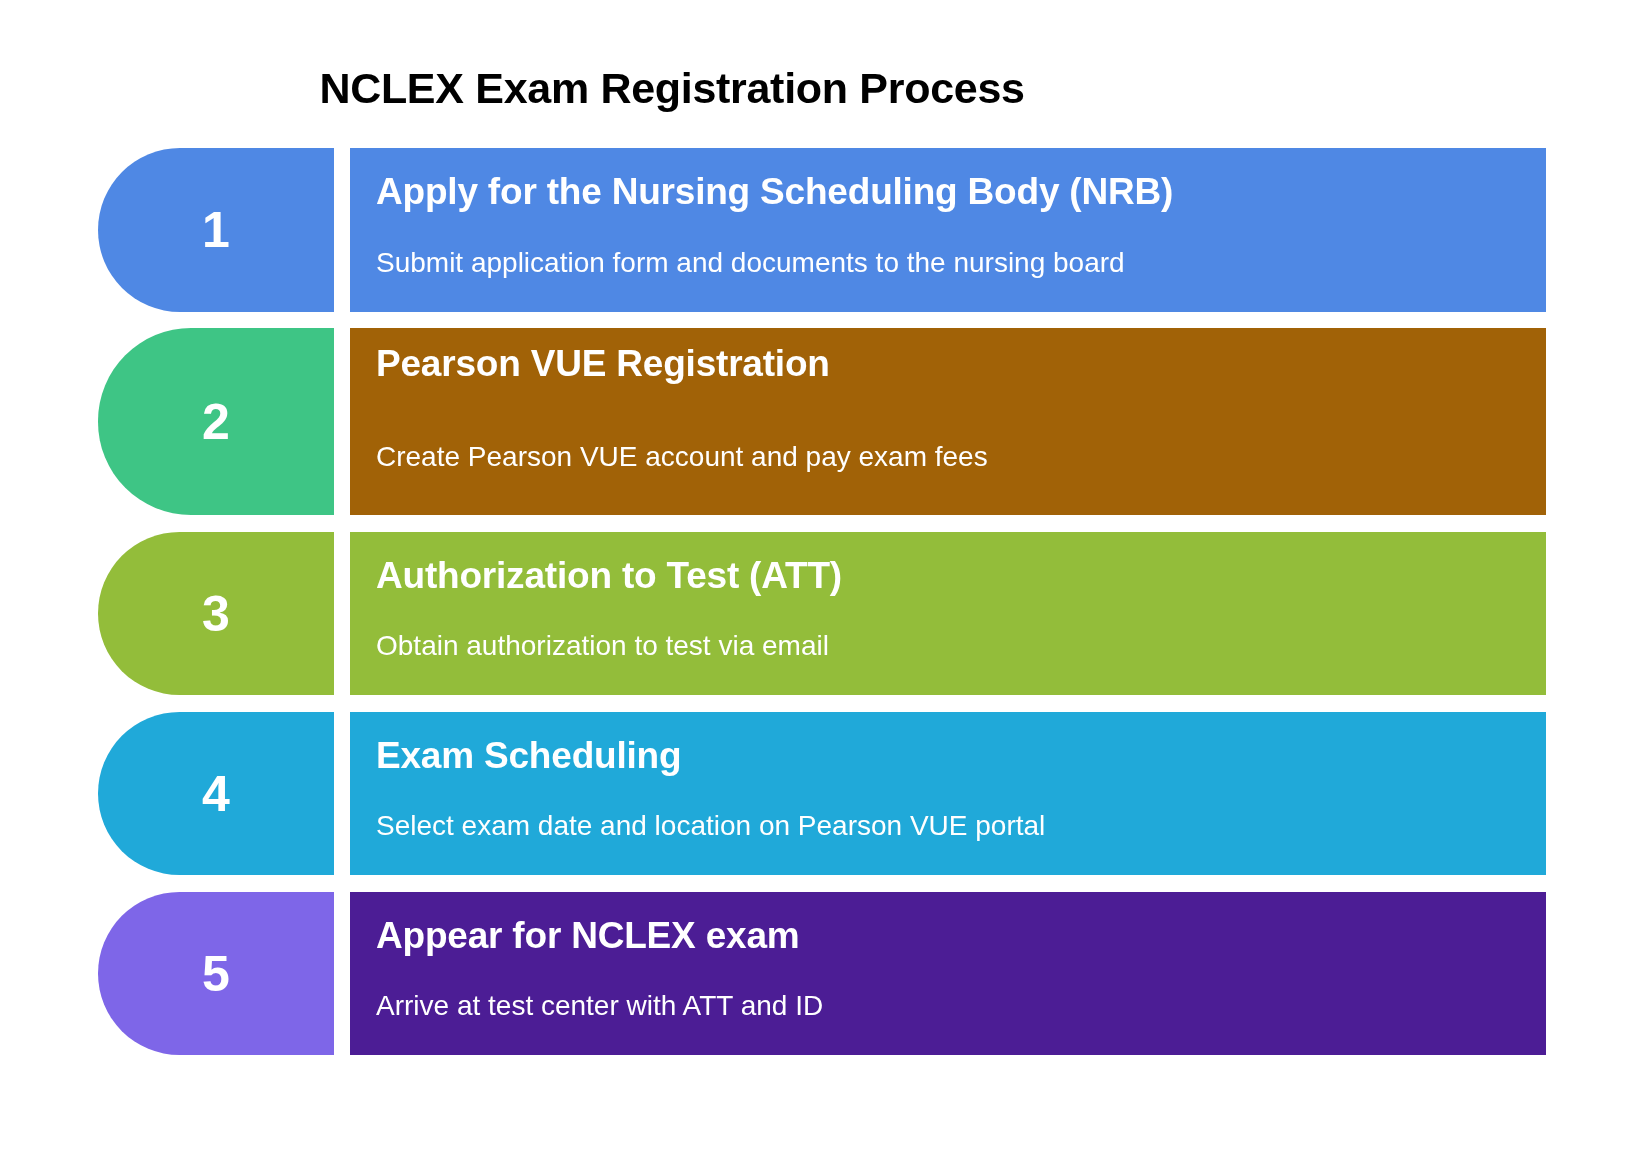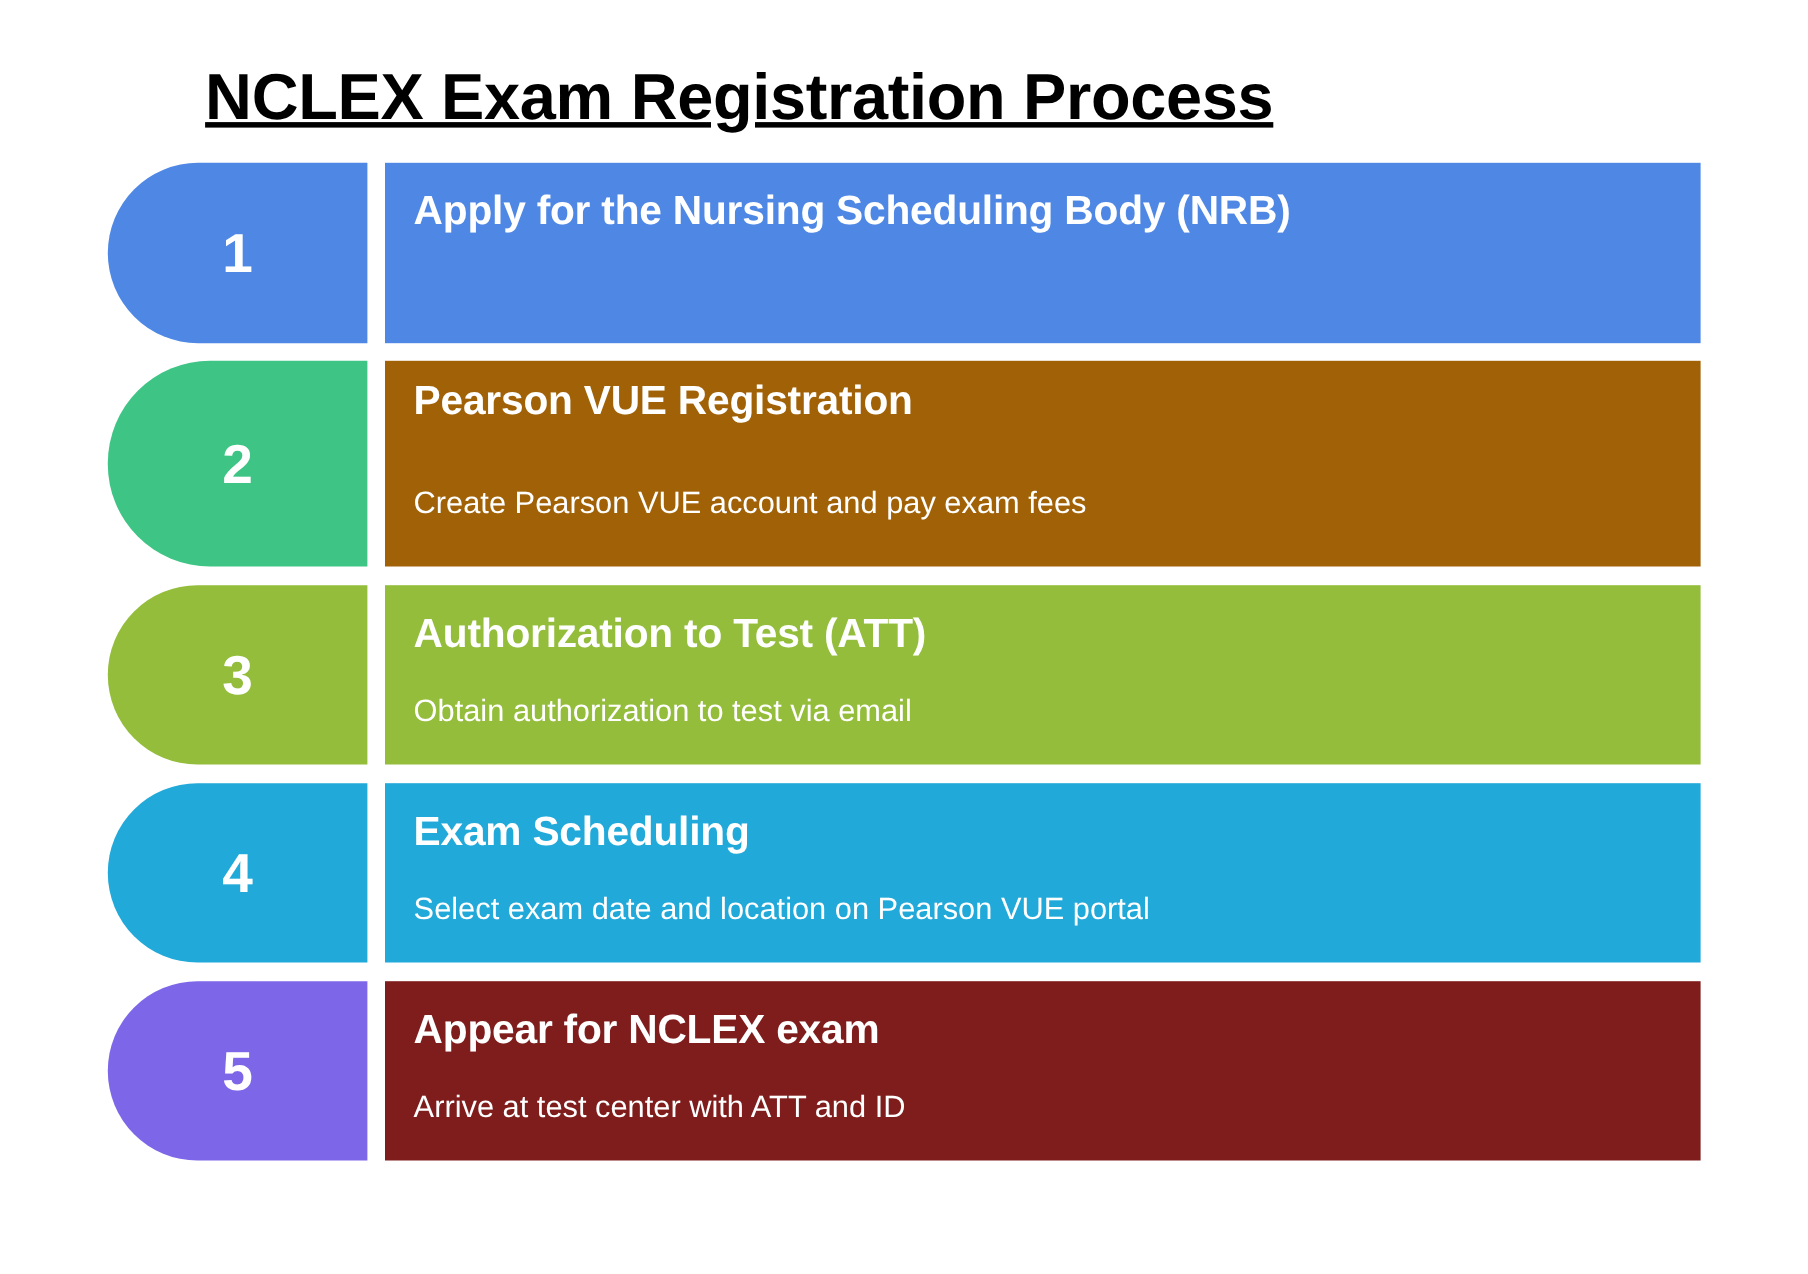--- a/index.html
+++ b/index.html
@@ -13,26 +13,25 @@
       position: relative;
       overflow: hidden;
       font-family: "Liberation Sans", "DejaVu Sans", sans-serif;
     }
     .title {
       position: absolute;
       left: 0;
       width: 1344px;
       top: 58px;
       text-align: center;
-      font-size: 59px;
+      font-size: 43px;
       font-weight: bold;
       color: #000000;
       letter-spacing: -0.3px;
       line-height: 60px;
-      text-decoration: underline;
     }
     .row {
       position: absolute;
       left: 98px;
       width: 1448px;
     }
     .pill {
       position: absolute;
       left: 0;
       top: 0;
@@ -82,20 +81,21 @@
 <body>
 
 <div class="title">NCLEX Exam Registration Process</div>
 
 <div class="row" style="top:148px;height:164px;">
   <div class="pill" style="background:#4F88E4;border-radius:82px 0 0 82px;">
     <span class="num">1</span>
   </div>
   <div class="box" style="background:#4F88E4;">
     <div class="heading" style="top:22px;">Apply for the Nursing Scheduling Body (NRB)</div>
+    <div class="desc" style="top:98px;">Submit application form and documents to the nursing board</div>
   </div>
 </div>
 
 <div class="row" style="top:328px;height:187px;">
   <div class="pill" style="background:#3EC585;border-radius:93px 0 0 93px;">
     <span class="num">2</span>
   </div>
   <div class="box" style="background:#a16207;">
     <div class="heading" style="top:14px;">Pearson VUE Registration</div>
     <div class="desc" style="top:112px;">Create Pearson VUE account and pay exam fees</div>
@@ -119,17 +119,17 @@
   <div class="box" style="background:#20A9D9;">
     <div class="heading" style="top:22px;">Exam Scheduling</div>
     <div class="desc" style="top:97px;">Select exam date and location on Pearson VUE portal</div>
   </div>
 </div>
 
 <div class="row" style="top:892px;height:163px;">
   <div class="pill" style="background:#7E66E8;border-radius:82px 0 0 82px;">
     <span class="num">5</span>
   </div>
-  <div class="box" style="background:#7f1d1d;">
+  <div class="box" style="background:#4c1d95;">
     <div class="heading" style="top:22px;">Appear for NCLEX exam</div>
     <div class="desc" style="top:97px;">Arrive at test center with ATT and ID</div>
   </div>
 </div>
 
 </body></html>

